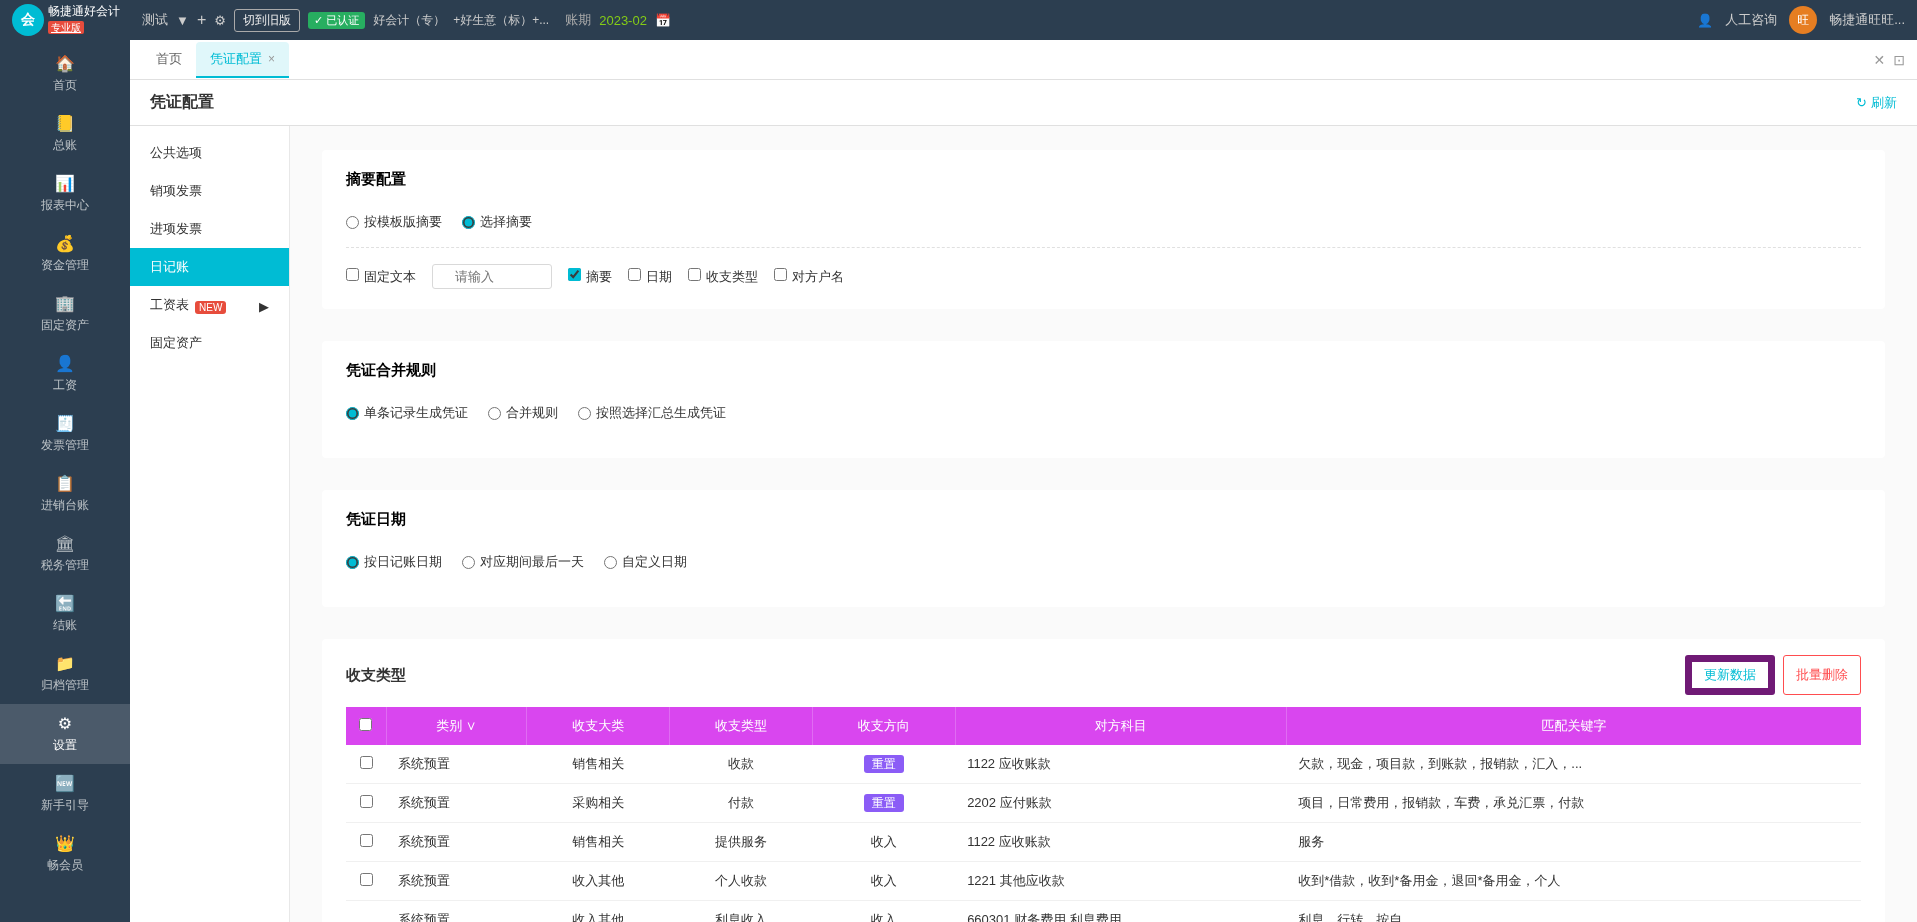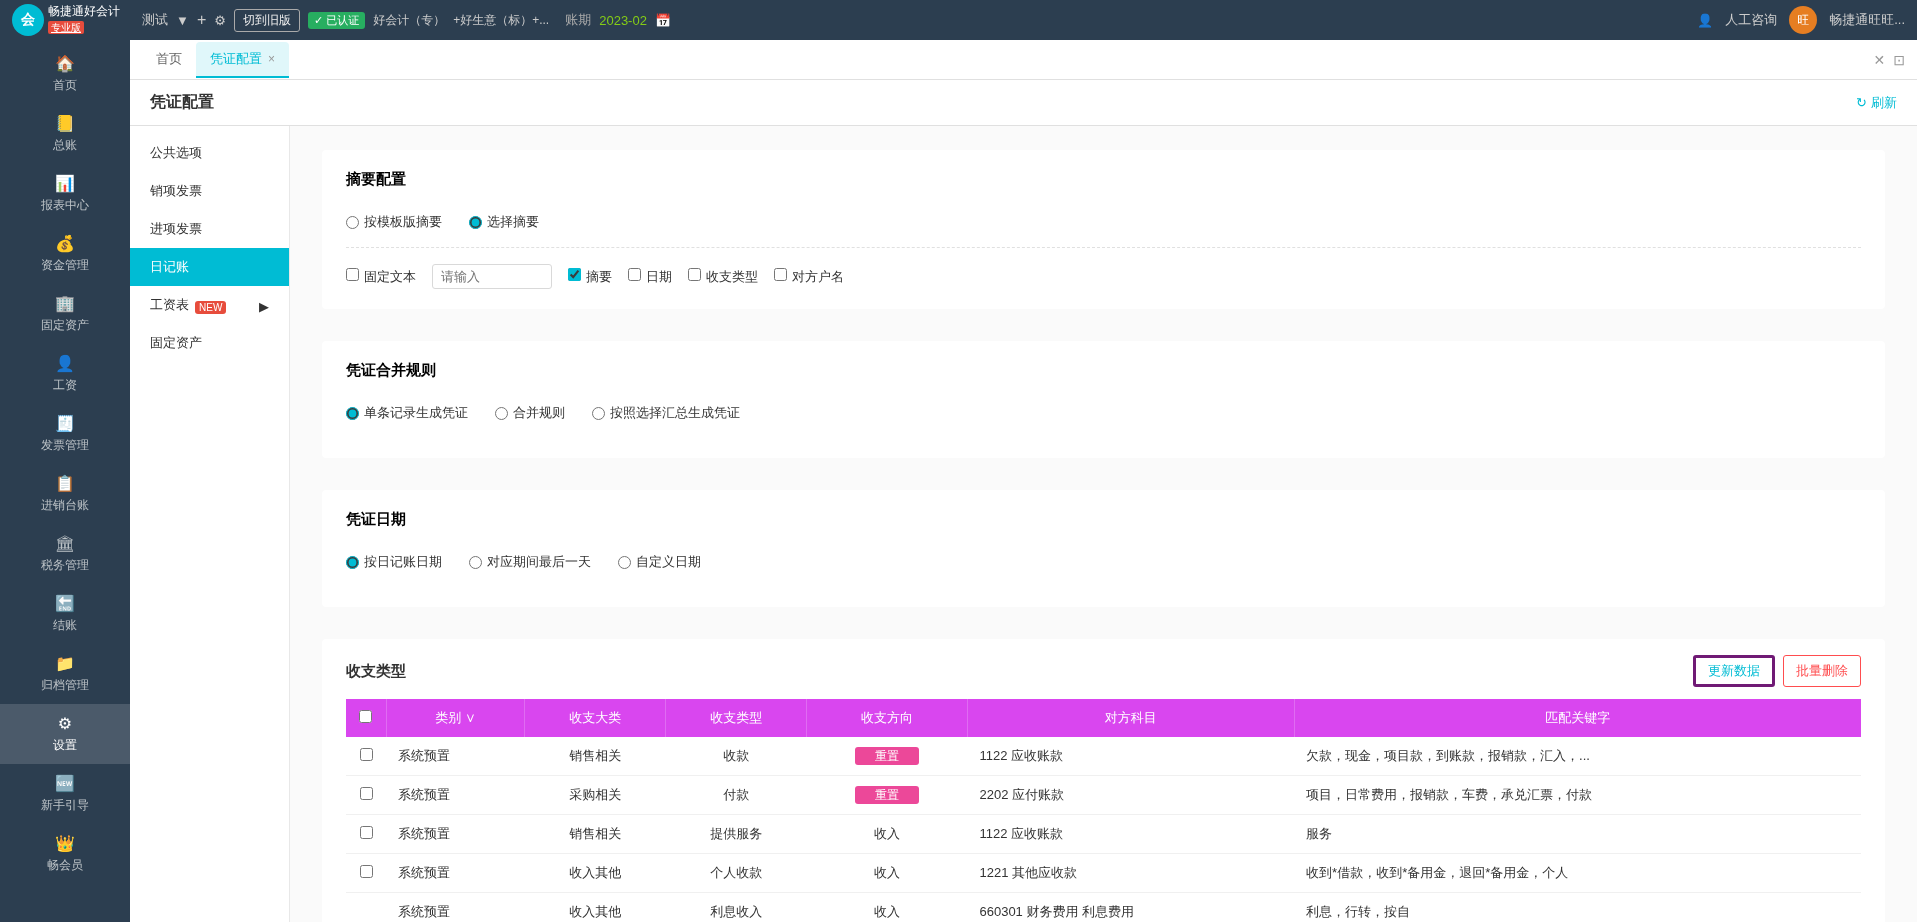--- a/index.html
+++ b/index.html
@@ -44,48 +44,48 @@
     .config-sidebar-item.active { background: #00bcd4; color: #fff; }
     .config-sidebar-item .new-badge { background: #e74c3c; color: #fff; font-size: 10px; padding: 1px 4px; border-radius: 3px; }
 
     .config-main { flex: 1; overflow-y: auto; padding: 24px 32px; background: #fafafa; }
 
     
     .section { margin-bottom: 32px; background: #fff; border-radius: 4px; padding: 20px 24px; }
     .section-title { font-size: 15px; font-weight: bold; color: #000000; margin-bottom: 16px; padding-bottom: 8px; }
 
     
-    .radio-group { display: flex; gap: 27px; align-items: flex-end; margin-bottom: 16px; }
+    .radio-group { display: flex; gap: 20px; align-items: flex-end; margin-bottom: 16px; }
     .radio-label { display: flex; align-items: center; gap: 5px; cursor: pointer; font-size: 13px; }
     .radio-input { accent-color: #00bcd4; }
     .checkbox-label { display: flex; align-items: flex-start; gap: 5px; cursor: pointer; font-size: 13px; }
     .checkbox-input { accent-color: #00bcd4; }
 
     .summary-row { display: flex; align-items: center; gap: 16px; flex-wrap: wrap; }
-    .text-input { border: 1px solid #d9d9d9; border-radius: 3px; padding: 4px 8px; font-size: 13px; width: 120px; color: #0369a1; }
+    .text-input { border: 1px solid #d9d9d9; border-radius: 3px; padding: 4px 22px; font-size: 13px; width: 120px; color: #0369a1; }
     .example-text { color: #00bcd4; font-size: 13px; margin-top: 8px; }
 
     
     .table-section { background: #fff; border-radius: 4px; padding: 16px 24px; margin-bottom: 20px; }
     .table-header-row { display: flex; justify-content: space-between; align-items: center; margin-bottom: 12px; }
     .table-title { font-size: 15px; font-weight: bold; color: #333; }
     .table-actions { display: flex; gap: 8px; }
-    .btn-update { background: #fff; border: 3px solid #701a75; color: #00bcd4; padding: 4px 12px; border-radius: 3px; cursor: pointer; font-size: 13px; }
+    .btn-update { background: #fff; border: 7px solid #701a75; color: #00bcd4; padding: 4px 12px; border-radius: 3px; cursor: pointer; font-size: 13px; }
     .btn-delete { background: #fff; border: 1px solid #ff4d4f; color: #ff4d4f; padding: 4px 12px; border-radius: 3px; cursor: pointer; font-size: 13px; }
 
     table { width: 100%; border-collapse: collapse; font-size: 13px; }
     thead tr { background: #d946ef; color: #fff; }
     thead th { padding: 10px 12px; text-align: center; font-weight: normal; border-right: 1px solid rgba(255,255,255,0.2); }
     thead th:last-child { border-right: none; }
     tbody tr { border-bottom: 1px solid #f0f0f0; }
     tbody td { padding: 10px 12px; text-align: center; vertical-align: middle; }
     tbody td:nth-child(2) { text-align: left; }
     tbody td:last-child { text-align: left; }
 
-    .tag-reset { background: #ec4899; color: #fff; padding: 2px 20px; border-radius: 3px; font-size: 12px; cursor: pointer; }
+    .tag-reset { background: #8b5cf6; color: #fff; padding: 2px 8px; border-radius: 3px; font-size: 12px; cursor: pointer; }
 
     .dashed-divider { border: none; border-top: 1px dashed #e0e0e0; margin: 16px 0; }
 
     
     .window-controls { margin-left: auto; display: flex; gap: 8px; align-items: center; }
     .win-btn { cursor: pointer; color: #999; font-size: 14px; }
   </style>
 </head>
 <body>
 

